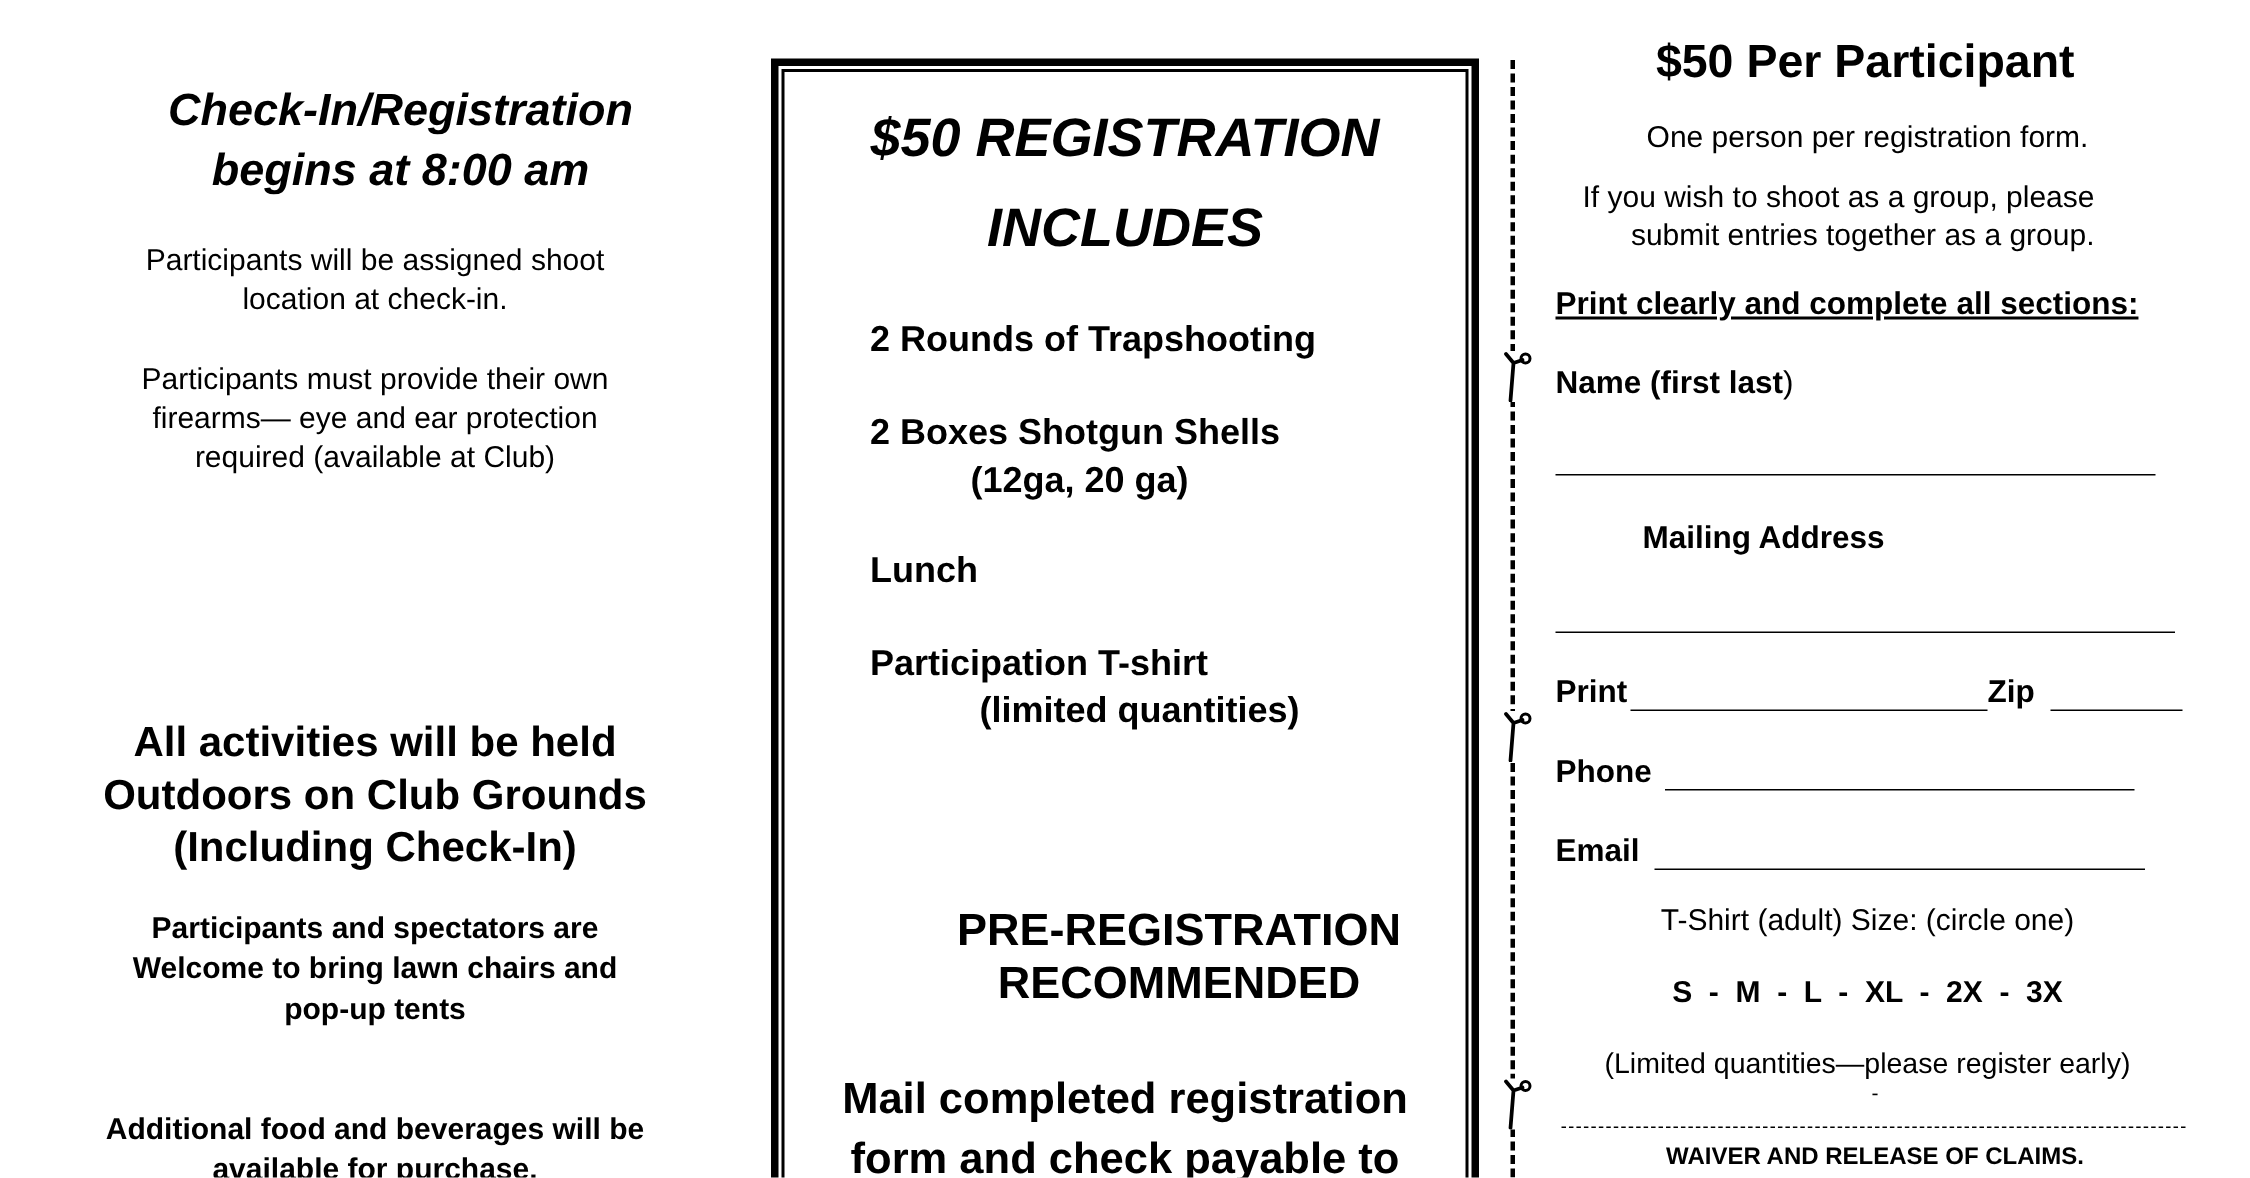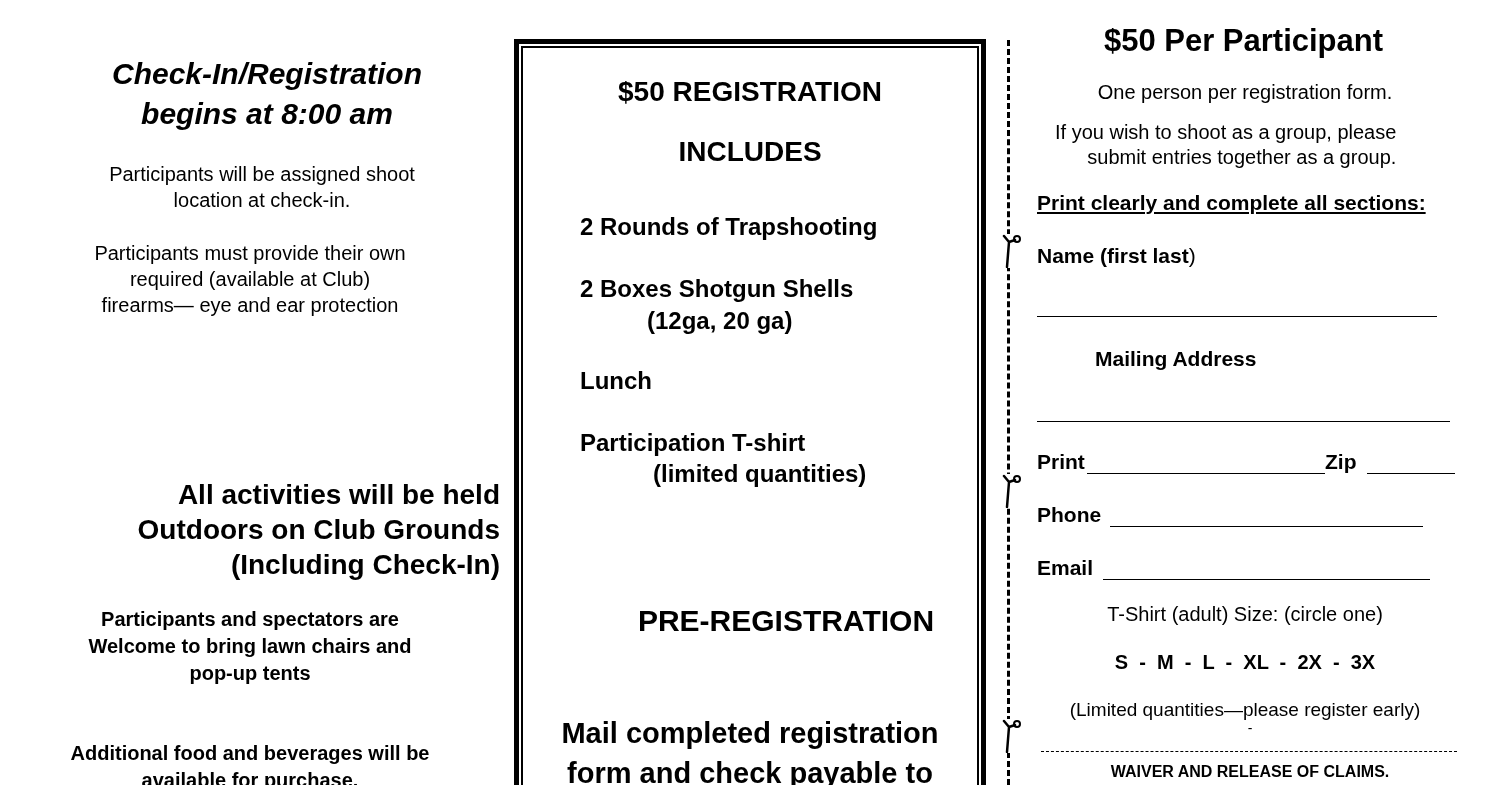--- a/index.html
+++ b/index.html
@@ -7,33 +7,33 @@
     width: 1500px; height: 785px; overflow: hidden; position: relative;
     font-family: "Liberation Sans", "DejaVu Sans", sans-serif; color: #000;
   }
   .abs { position: absolute; }
   .center { text-align: center; }
 
   
   #left { left: 0; top: 0; width: 500px; height: 785px; }
   .l-title { font-size: 30px; font-weight: bold; font-style: italic; line-height: 40px; }
   .l-body { font-size: 20px; line-height: 26px; }
-  .l-big { font-size: 28px; font-weight: bold; line-height: 35px; text-align: right; }
+  .l-big { font-size: 28px; font-weight: bold; line-height: 35px; }
   .l-bold { font-size: 20px; font-weight: bold; line-height: 27px; }
 
   
   #center-box {
     left: 514px; top: 39px; width: 472px; height: 760px;
     border: 5px solid #000; box-sizing: border-box;
   }
   #center-inner {
     position: absolute; left: 2px; top: 2px; right: 2px; bottom: -10px;
     border: 2px solid #000;
   }
-  .c-head { font-size: 28px; font-weight: bold; line-height: 40px; }
+  .c-head { font-size: 36px; font-weight: bold; line-height: 40px; font-style: italic; }
   .c-item { font-size: 24px; font-weight: bold; line-height: 31px; }
   .c-big { font-size: 30px; font-weight: bold; line-height: 35px; }
   .c-mail { font-size: 29px; font-weight: bold; line-height: 40px; }
 
   
   #cutline {
     left: 1007px; top: 40px; width: 0; height: 745px;
     border-left: 3px dashed #000;
   }
   .scissors {
@@ -50,29 +50,29 @@
 </style>
 </head>
 <body>
 
 <div id="left" class="abs">
   <div class="abs center l-title" style="left:0;top:54px;width:534px;">
     <div>Check-In/Registration</div>
     <div>begins at 8:00 am</div>
   </div>
 
-  <div class="abs center l-body" style="left:0;top:161px;width:500px;padding-left:12px;">
+  <div class="abs center l-body" style="left:0;top:161px;width:500px;">
     <div>Participants will be assigned shoot</div>
     <div>location at check-in.</div>
   </div>
 
   <div class="abs center l-body" style="left:0;top:240px;width:500px;">
     <div>Participants must provide their own</div>
+    <div>firearms— eye and ear protection</div>
     <div>required (available at Club)</div>
-    <div>firearms— eye and ear protection</div>
   </div>
 
 
   <div class="abs center l-big" style="left:0;top:477px;width:500px;">
     <div>All activities will be held</div>
     <div>Outdoors on Club Grounds</div>
     <div>(Including Check-In)</div>
   </div>
 
   <div class="abs center l-bold" style="left:0;top:606px;width:500px;">
@@ -98,20 +98,21 @@
 
 <div class="abs c-item" style="left:580px;top:211px;">2 Rounds of  Trapshooting</div>
 <div class="abs c-item" style="left:580px;top:273px;">2 Boxes Shotgun Shells</div>
 <div class="abs c-item" style="left:647px;top:305px;">(12ga, 20 ga)</div>
 <div class="abs c-item" style="left:580px;top:365px;">Lunch</div>
 <div class="abs c-item" style="left:580px;top:427px;">Participation T-shirt</div>
 <div class="abs c-item" style="left:653px;top:458px;">(limited quantities)</div>
 
 <div class="abs center c-big" style="left:500px;top:603px;width:572px;">
   <div>PRE-REGISTRATION</div>
+  <div>RECOMMENDED</div>
 </div>
 
 <div class="abs center c-mail" style="left:514px;top:713px;width:472px;">
   <div>Mail completed registration</div>
   <div>form and check payable to</div>
 </div>
 
 <div id="cutline" class="abs"></div>
 <div class="scissors" style="top:234px;">
   <svg width="24" height="34" viewBox="0 0 24 34">

